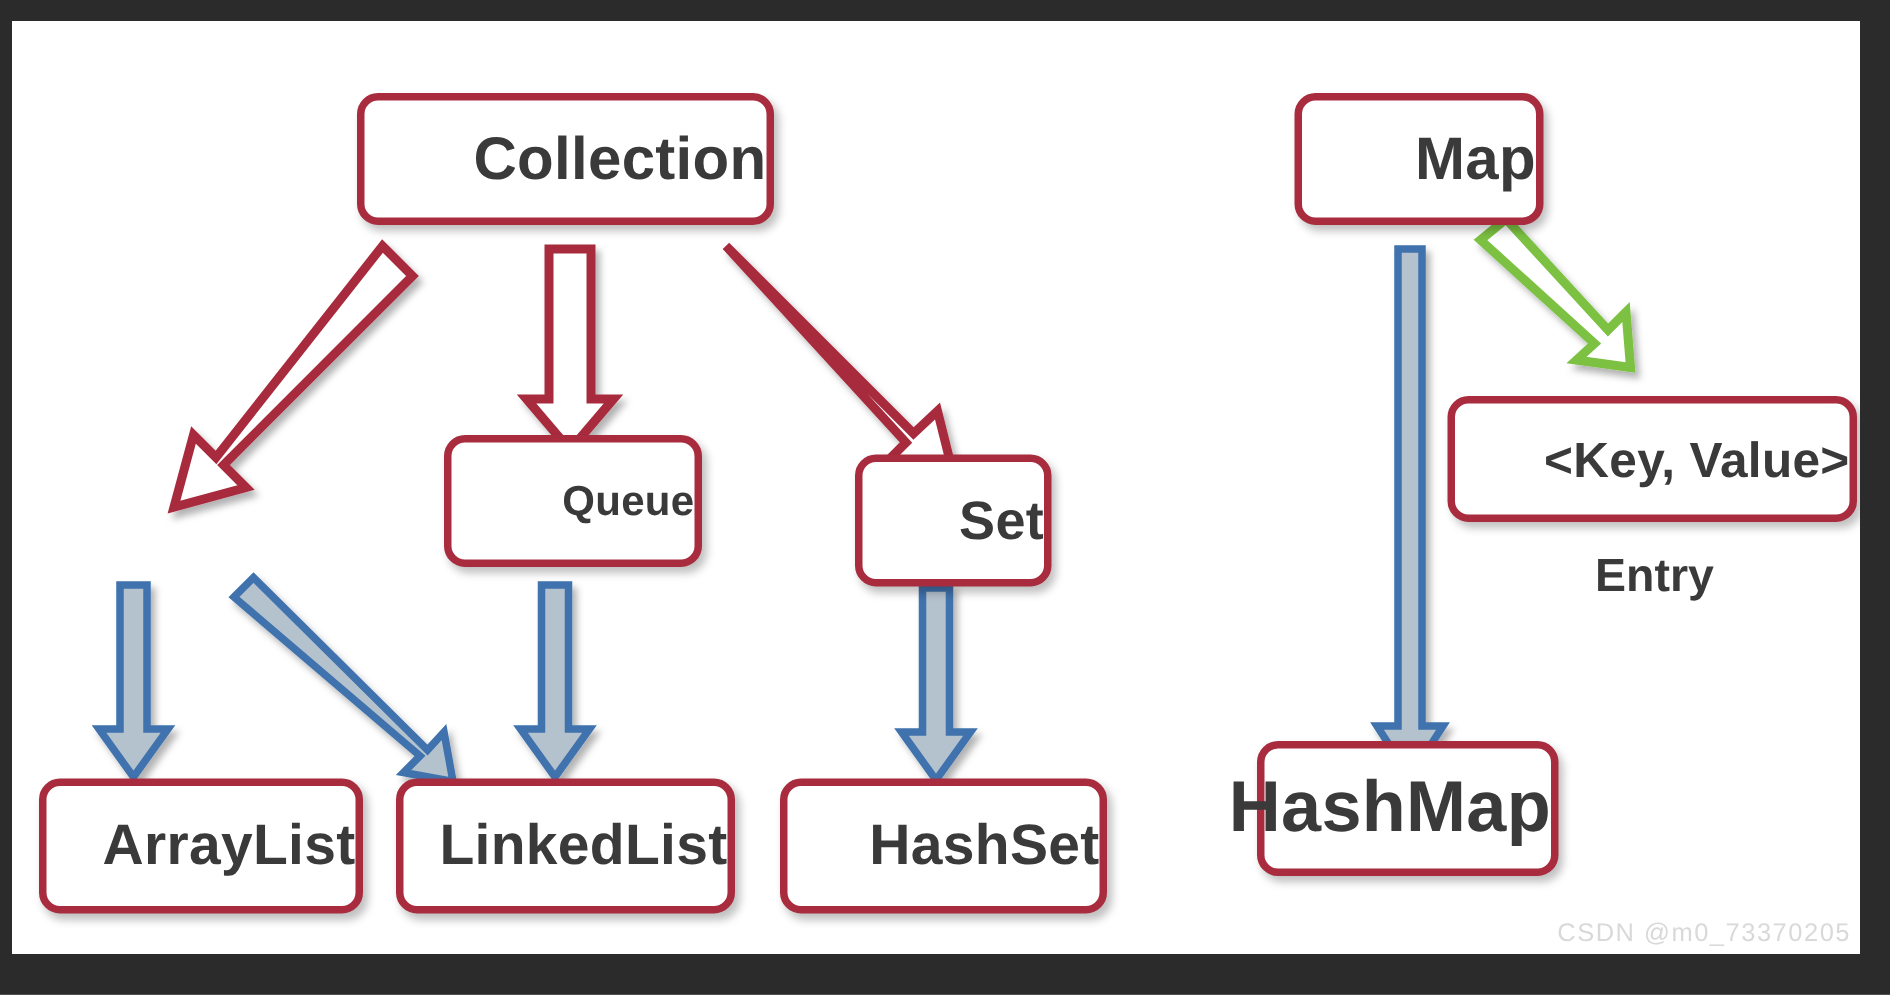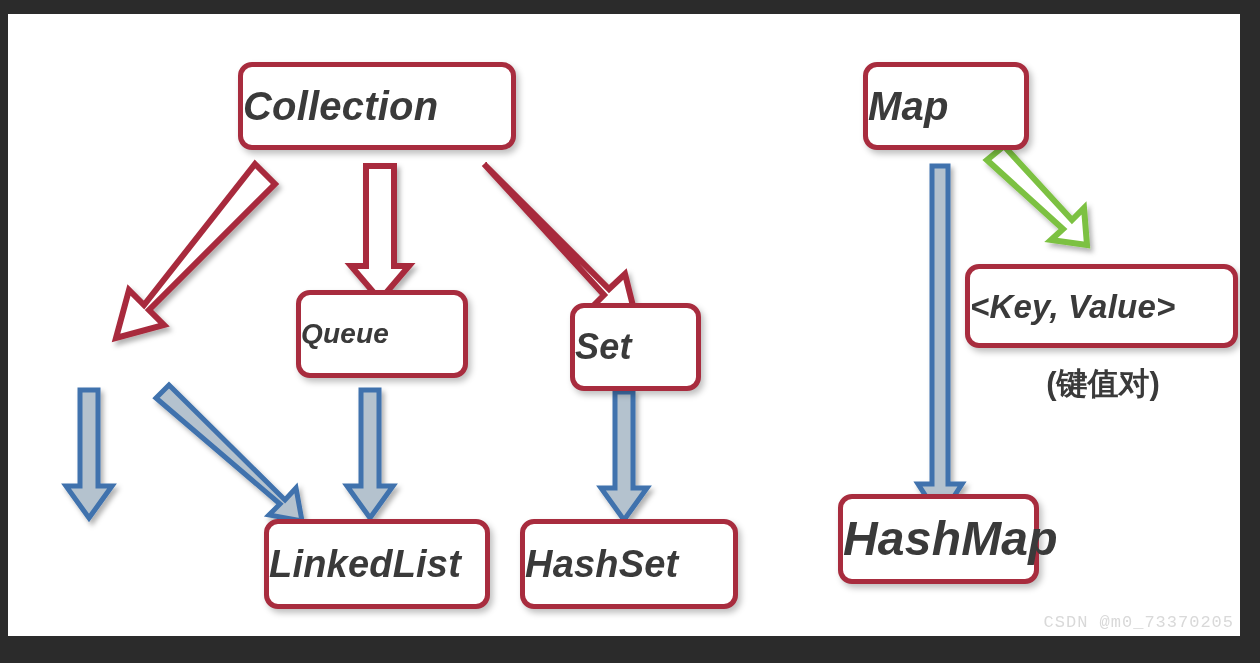--- a/index.html
+++ b/index.html
@@ -42,27 +42,26 @@
   }
 
   .node {
     position: absolute;
     box-sizing: border-box;
     background: #ffffff;
     border: 5px solid #a82c3e;
     border-radius: 14px;
     display: flex;
     align-items: center;
-    justify-content: flex-start;
+    justify-content: flex-end;
     color: #3a3a3a;
     font-weight: bold;
     letter-spacing: 0.2px;
     box-shadow: 3px 4px 6px rgba(0,0,0,0.25);
     z-index: 3;
-    font-style: italic;
   }
 
   .node span { line-height: 1; display: block; }
 
   
   .caption {
     position: absolute;
     z-index: 3;
     text-align: center;
     color: #3a3a3a;
@@ -72,21 +71,21 @@
   .caption .l1 { font-size: 31px; display: block; }
   .caption .l2 { font-size: 31px; display: block; }
 
   .watermark {
     position: absolute;
     right: 6px;
     bottom: 4px;
     font-size: 17px;
     color: #d9d9d9;
     letter-spacing: 1px;
-    font-family: Liberation Mono, monospace;
+    font-family: Liberation Sans, sans-serif;
     z-index: 5;
     white-space: nowrap;
   }
 </style>
 </head>
 <body>
 
 <div id="stage">
   <div id="canvas">
 
@@ -204,20 +203,23 @@
 
 
     <div class="node" style="left:288px; top:276px; width:172px; height:88px; font-size:28px;">
       <span>Queue</span>
     </div>
 
     <div class="node" style="left:562px; top:276px; width:131px; height:88px; font-size:36px;margin-top:13px;">
       <span>Set</span>
     </div>
 
+    <div class="node" style="left:18px; top:505px; width:216px; height:90px; font-size:38px;">
+      <span>ArrayList</span>
+    </div>
 
     <div class="node" style="left:512px; top:505px; width:218px; height:90px; font-size:38px;">
       <span>HashSet</span>
     </div>
 
     <div class="node" style="left:256px; top:505px; width:226px; height:90px; font-size:38px;">
       <span>LinkedList</span>
     </div>
 
     <div class="node" style="left:855px; top:48px; width:166px; height:88px; font-size:40px;">
@@ -226,19 +228,19 @@
 
     <div class="node" style="left:957px; top:250px; width:273px; height:84px; font-size:33px;">
       <span>&lt;Key, Value&gt;</span>
     </div>
 
     <div class="node" style="left:830px; top:480px; width:201px; height:90px; font-size:48px;">
       <span>HashMap</span>
     </div>
 
     <div class="caption" style="left:995px; top:352px; width:200px;">
-      <span class="l2">(键值对)</span>
+      <span class="l1">Entry</span>
     </div>
 
     <div class="watermark">CSDN @m0_73370205</div>
 
   </div>
 </div>
 
 </body></html>

